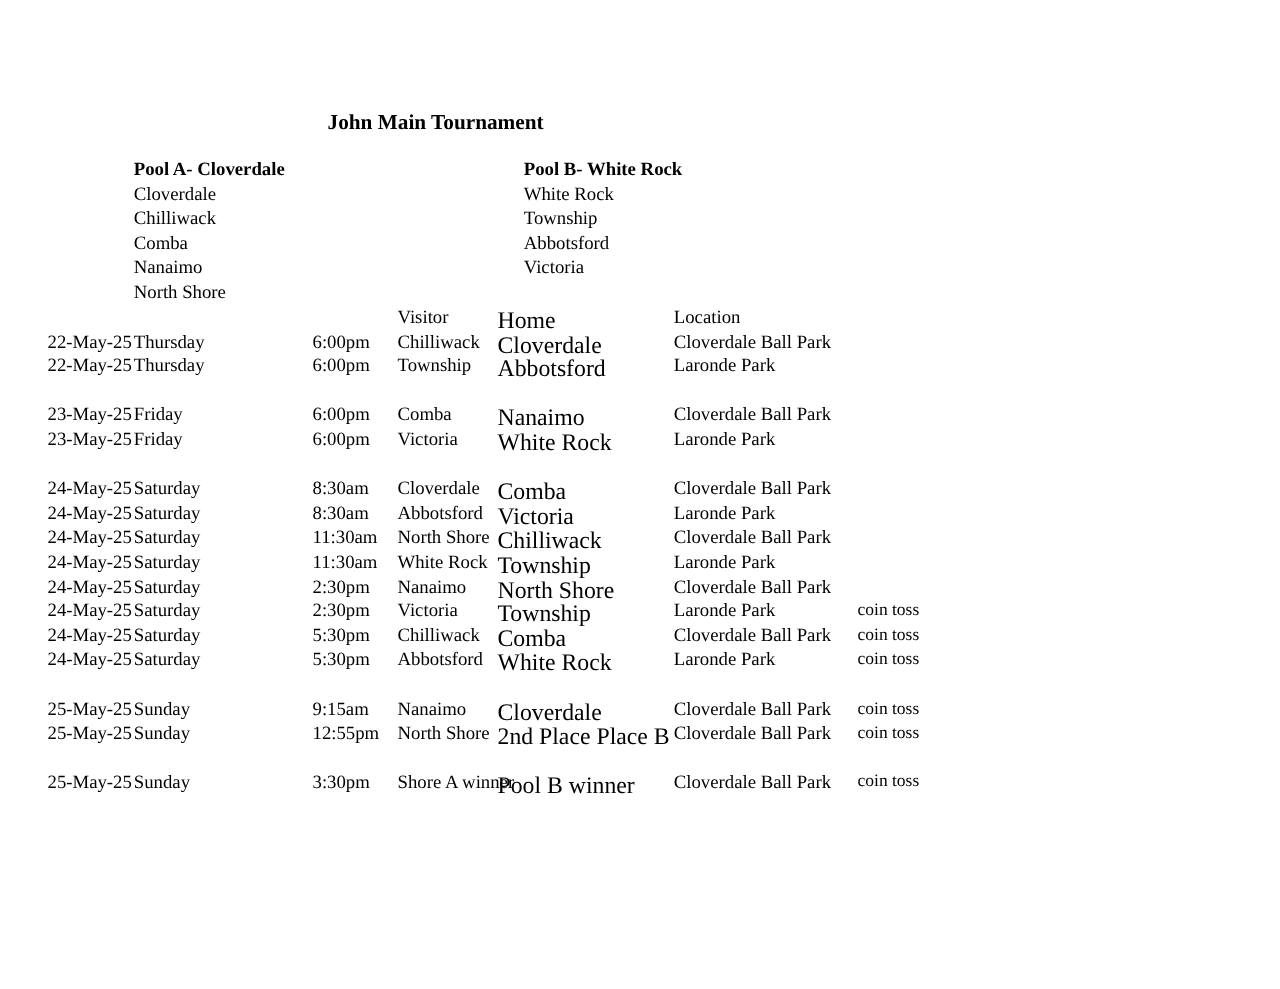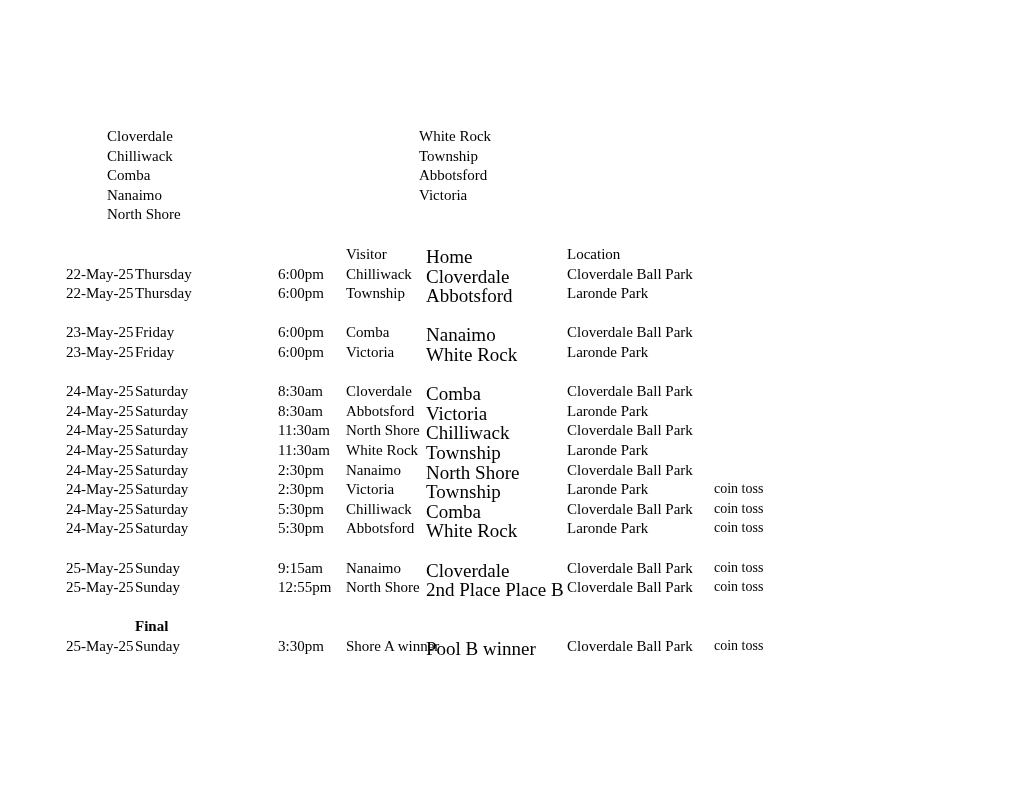--- a/index.html
+++ b/index.html
@@ -55,41 +55,45 @@
   }
   .sched {
     position: absolute;
     left: 0;
     top: 246px;
     width: 1024px;
   }
   .srow {
     position: relative;
     height: 19.6px;
-    margin-left: 28px;
   }
   .srow.gap {
     height: 19.6px;
   }
   .c-date   { position: absolute; left: 38px;  font-size: 15px; white-space: nowrap; }
   .c-day    { position: absolute; left: 107px; font-size: 15px; white-space: nowrap; }
   .c-time   { position: absolute; left: 250px; font-size: 15px; white-space: nowrap; }
   .c-vis    { position: absolute; left: 318px; font-size: 15px; white-space: nowrap; }
   .c-home   { position: absolute; left: 398px; font-size: 19px; white-space: nowrap; }
   .c-loc    { position: absolute; left: 539px; font-size: 15px; white-space: nowrap; }
   .c-note   { position: absolute; left: 686px; font-size: 14px; white-space: nowrap; }
   .bold { font-weight: bold; }
 </style>
 </head>
 <body>
 
 <div class="page">
 
+  <div class="title">John Main Tournament</div>
 
   <div class="pools">
+    <div class="pool-row">
+      <span class="pool-a-col pool-head">Pool A- Cloverdale</span>
+      <span class="pool-b-col pool-head">Pool B- White Rock</span>
+    </div>
     <div class="pool-row">
       <span class="pool-a-col">Cloverdale</span>
       <span class="pool-b-col">White Rock</span>
     </div>
     <div class="pool-row">
       <span class="pool-a-col">Chilliwack</span>
       <span class="pool-b-col">Township</span>
     </div>
     <div class="pool-row">
       <span class="pool-a-col">Comba</span>
@@ -253,23 +257,20 @@
       <span class="c-day">Sunday</span>
       <span class="c-time">12:55pm</span>
       <span class="c-vis">North Shore</span>
       <span class="c-home">2nd Place Place B</span>
       <span class="c-loc">Cloverdale Ball Park</span>
       <span class="c-note">coin toss</span>
     </div>
 
     <div class="srow gap"></div>
 
-    <div class="srow">
-      <span class="c-day bold">Final</span>
-    </div>
 
     <div class="srow">
       <span class="c-date">25-May-25</span>
       <span class="c-day">Sunday</span>
       <span class="c-time">3:30pm</span>
       <span class="c-vis">Shore A winner</span>
       <span class="c-home">Pool B winner</span>
       <span class="c-loc">Cloverdale Ball Park</span>
       <span class="c-note">coin toss</span>
     </div>

